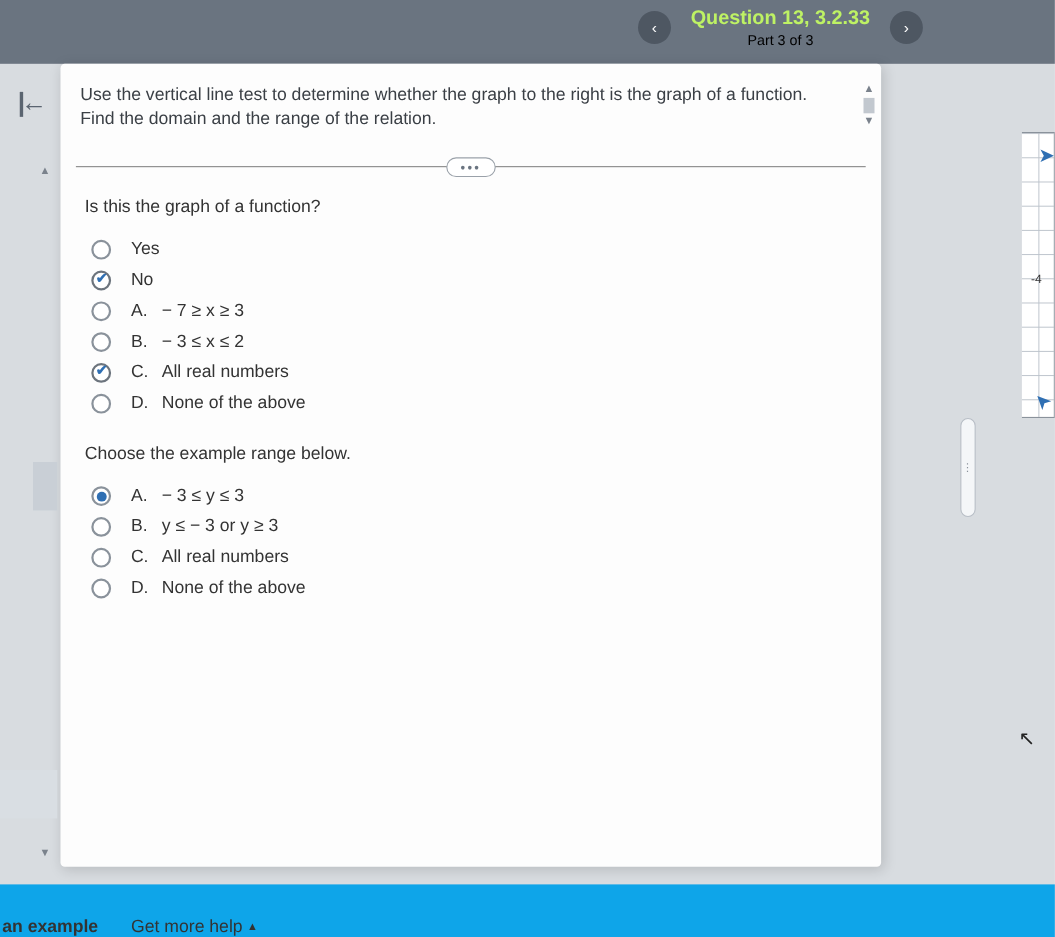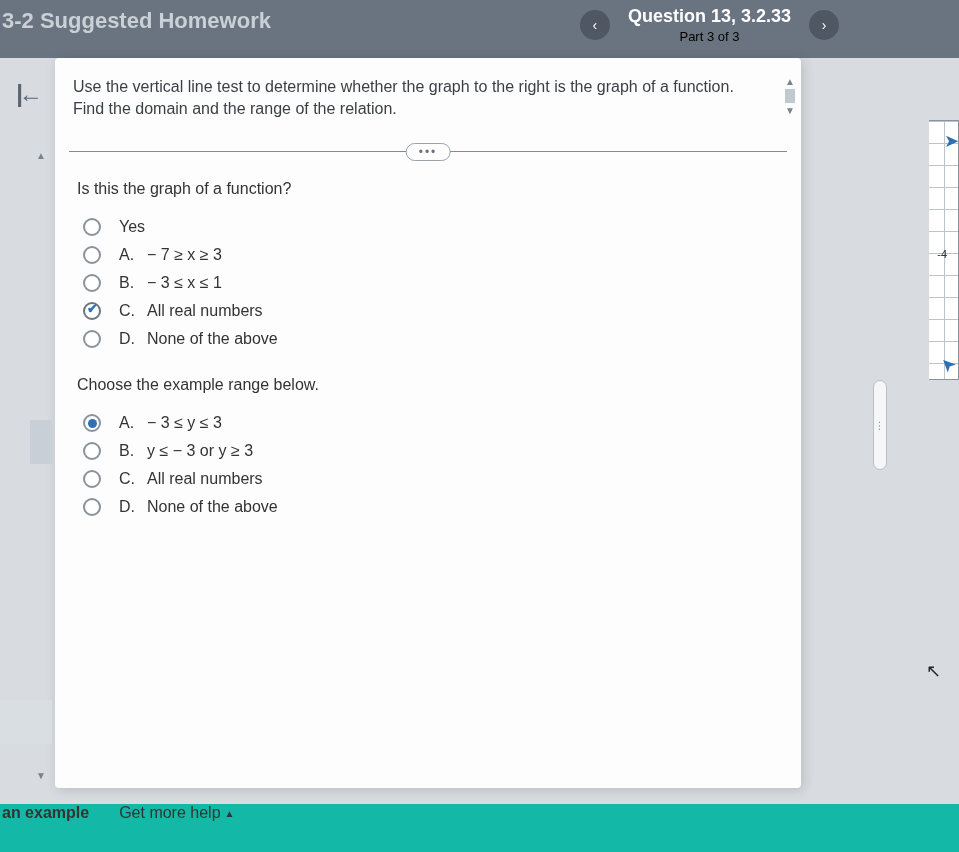--- a/index.html
+++ b/index.html
@@ -36,21 +36,21 @@
   .nav-btn {
     width: 30px; height: 30px;
     border-radius: 50%;
     background: #4e5762;
     color: #fff;
     display: flex; align-items: center; justify-content: center;
     font-size: 14px;
     cursor: pointer;
   }
   .q-meta { text-align: center; margin: 0 18px; }
-  .q-number { font-size: 18px; font-weight: bold; color: #ffffff; }
+  .q-number { font-size: 18px; font-weight: bold; color: #bef264; }
   .q-part { font-size: 13px; color: #000000; margin-top: 2px; }
 
   .main-row { display: flex; }
   .back-col {
     width: 55px;
     padding-top: 22px;
     display: flex;
     justify-content: center;
   }
   .back-icon { font-size: 24px; color: #5a6470; font-weight: bold; letter-spacing: -4px; }
@@ -136,21 +136,21 @@
   .graph-panel .tick {
     position:absolute; right:12px; top:128px; font-size:11px; color:#333;
   }
 
   .cursor {
     position:absolute; right:18px; top:660px; font-size:18px; color:#222;
   }
 
   .footer {
     position:absolute; left:0; bottom:0; width:100%; height:48px;
-    background:#14b8a6; display:flex; align-items:flex-start; padding-left:2px;
+    background:#0ea5e9; display:flex; align-items:flex-end; padding-left:2px;
     font-size:16px; color:#333;
   }
   .footer .ex { font-weight:bold; margin-right:30px; }
   .footer .help { cursor:pointer; }
   .footer .help .tri { font-size:10px; vertical-align:middle; margin-left:4px; }
 
   .left-scroll-up {
     position:absolute; left:36px; top:150px; font-size:10px; color:#7a828c;
   }
   .left-scroll-down {
@@ -160,21 +160,20 @@
     position:absolute; left:30px; top:420px; width:22px; height:44px; background:#c9cfd6;
   }
   .left-gray-block2 {
     position:absolute; left:0; top:700px; width:52px; height:44px; background:#d9dee3;
   }
 </style>
 </head>
 <body>
 
 <div class="header">
-  <div class="hw-title">3-2 Suggested Homework</div>
   <div class="q-nav">
     <div class="nav-btn">‹</div>
     <div class="q-meta">
       <div class="q-number">Question 13, 3.2.33</div>
       <div class="q-part">Part 3 of 3</div>
     </div>
     <div class="nav-btn">›</div>
   </div>
 </div>
 
@@ -196,28 +195,32 @@
       <hr class="divider">
       <div class="divider-dots">•••</div>
     </div>
 
     <div class="qbody">
       <div class="prompt">Is this the graph of a function?</div>
       <div class="opt-row">
         <span class="radio"></span>
         <span class="opt-label">Yes</span>
       </div>
+      <div class="opt-row">
+        <span class="radio checked"></span>
+        <span class="opt-label">No</span>
+      </div>
 
       <div class="opt-row">
         <span class="radio"></span>
         <span class="opt-label"><span class="letter">A.</span><span>− 7 ≥ x ≥ 3</span></span>
       </div>
       <div class="opt-row">
         <span class="radio"></span>
-        <span class="opt-label"><span class="letter">B.</span><span>− 3 ≤ x ≤ 1</span></span>
+        <span class="opt-label"><span class="letter">B.</span><span>− 3 ≤ x ≤ 2</span></span>
       </div>
       <div class="opt-row">
         <span class="radio checked"></span>
         <span class="opt-label"><span class="letter">C.</span><span>All real numbers</span></span>
       </div>
       <div class="opt-row">
         <span class="radio"></span>
         <span class="opt-label"><span class="letter">D.</span><span>None of the above</span></span>
       </div>
 

